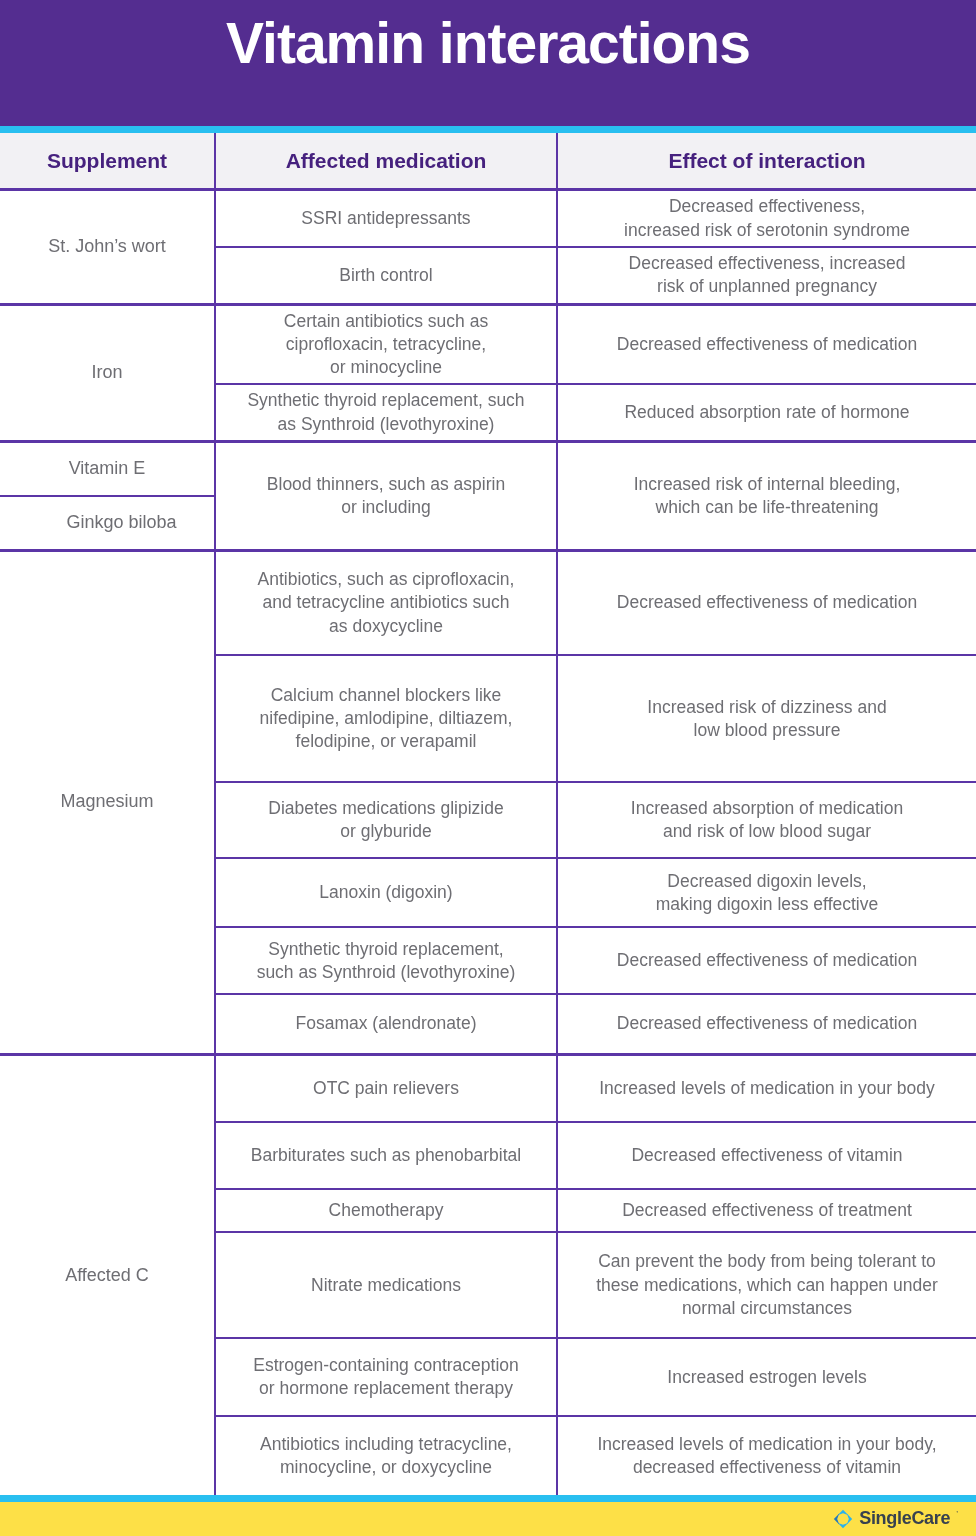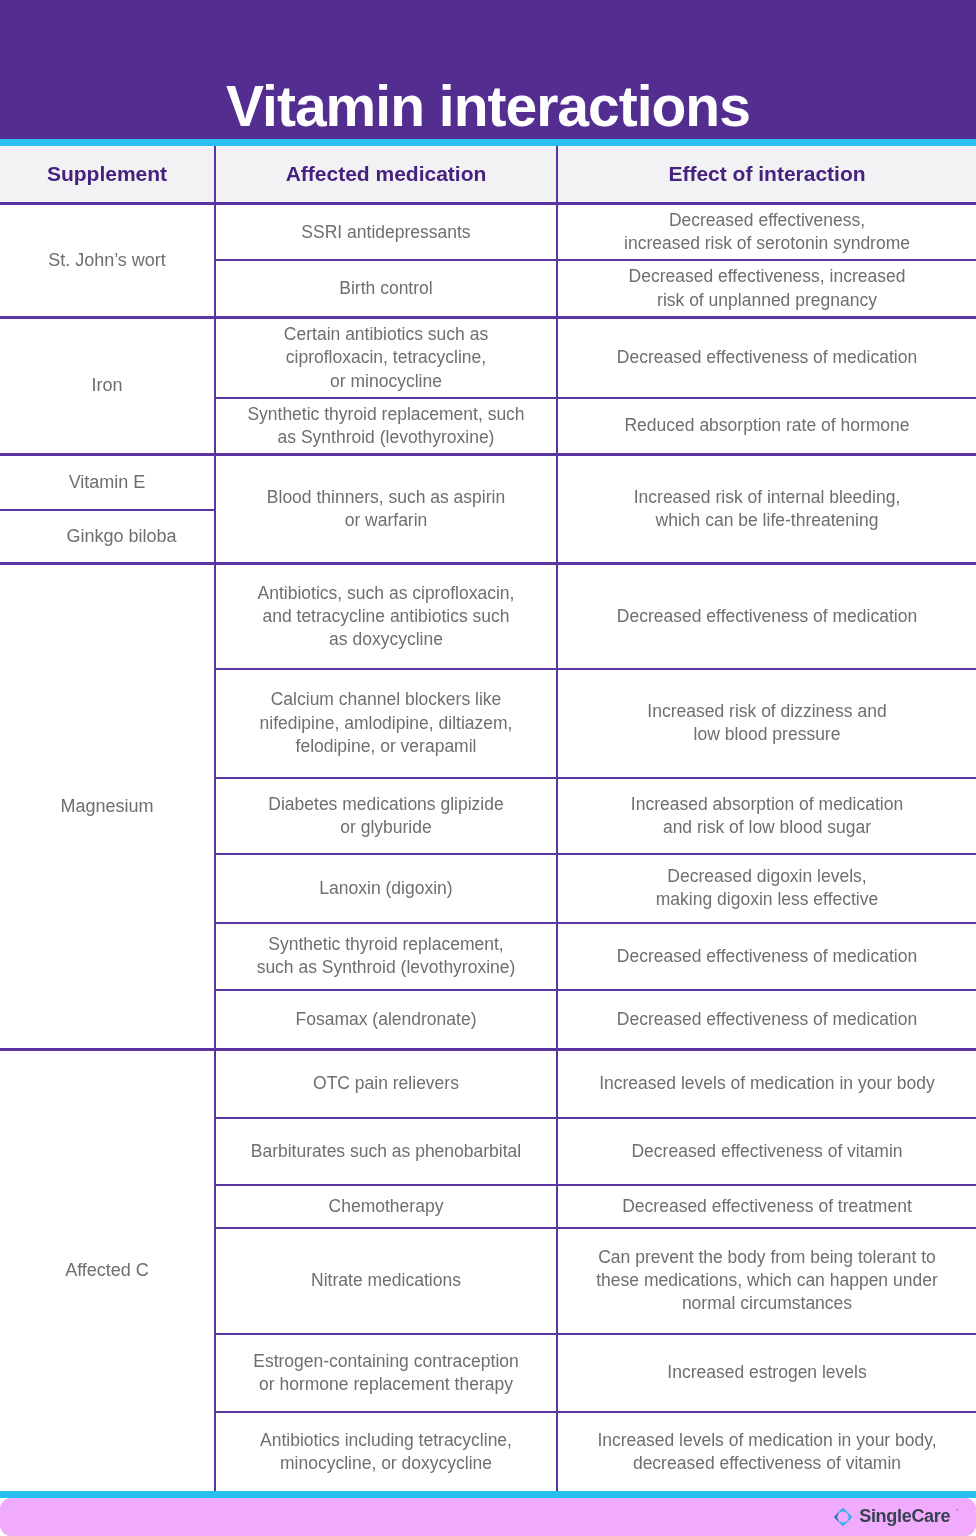--- a/index.html
+++ b/index.html
@@ -16,21 +16,21 @@
   *{box-sizing:border-box;margin:0;padding:0;}
   html,body{background:#ffffff;}
   body{
     width:976px;height:1536px;margin:0 auto;
     font-family:"Liberation Sans","DejaVu Sans",sans-serif;
     color:var(--bodytext);
     display:flex;flex-direction:column;
   }
   .banner{
     height:141px;background:var(--banner);
-    display:flex;align-items:flex-end;justify-content:center;
+    display:flex;align-items:flex-start;justify-content:center;
     padding-top:10px;
   }
   .banner h1{
     color:#ffffff;font-size:57px;font-weight:800;letter-spacing:-1px;
   }
   .stripe-top{height:8px;background:var(--stripe);}
   .stripe-bottom{height:7px;background:var(--stripe);}
   table{
     width:976px;border-collapse:collapse;table-layout:fixed;
   }
@@ -52,21 +52,21 @@
     padding:4px 14px;
     background:#ffffff;color:var(--bodytext);
   }
   td.medication-cell, td.effect-cell{border-left:2px solid var(--border);}
   td.group-start{border-top:3px solid var(--border);}
   td.inner{border-top:2px solid var(--border);}
   td.sub-divider{border-top:2px solid var(--border);padding-left:43px;}
   td.supplement-cell{font-size:18px;}
   .footer{
     height:39px;display:flex;align-items:center;justify-content:flex-end;
-    padding-right:18px;background:#f0abfc;border-radius:11px;
+    padding-right:18px;background:#fde047;
   }
   .brand{display:flex;align-items:flex-start;gap:6px;}
   .brand svg{margin-top:1px;}
   .brand-name{
     color:var(--brandtext);font-size:18px;font-weight:700;letter-spacing:-0.3px;
   }
   .brand-mark{
     color:var(--brandtext);font-size:8px;vertical-align:top;position:relative;top:1px;
   }
 </style>
@@ -111,35 +111,35 @@
         <td class="effect-cell group-start">Decreased effectiveness of medication</td>
       </tr>
       <tr style="height: 57px;">
         <td class="medication-cell inner">Synthetic thyroid replacement, such
 as Synthroid (levothyroxine)</td>
         <td class="effect-cell inner">Reduced absorption rate of hormone</td>
       </tr>
       <tr style="height: 55px;">
         <td class="supplement-cell group-start">Vitamin E</td>
         <td class="medication-cell group-start" rowspan="2">Blood thinners, such as aspirin
-or warfarin</td>
+or including</td>
         <td class="effect-cell group-start" rowspan="2">Increased risk of internal bleeding,
 which can be life-threatening</td>
       </tr>
       <tr style="height: 54px;">
         <td class="supplement-cell sub-divider">Ginkgo biloba</td>
       </tr>
       <tr style="height: 105px;">
         <td class="supplement-cell group-start" rowspan="6">Magnesium</td>
         <td class="medication-cell group-start">Antibiotics, such as ciprofloxacin,
 and tetracycline antibiotics such
 as doxycycline</td>
         <td class="effect-cell group-start">Decreased effectiveness of medication</td>
       </tr>
-      <tr style="height: 109px;">
+      <tr style="height: 127px;">
         <td class="medication-cell inner">Calcium channel blockers like
 nifedipine, amlodipine, diltiazem,
 felodipine, or verapamil</td>
         <td class="effect-cell inner">Increased risk of dizziness and
 low blood pressure</td>
       </tr>
       <tr style="height: 76px;">
         <td class="medication-cell inner">Diabetes medications glipizide
 or glyburide</td>
         <td class="effect-cell inner">Increased absorption of medication

